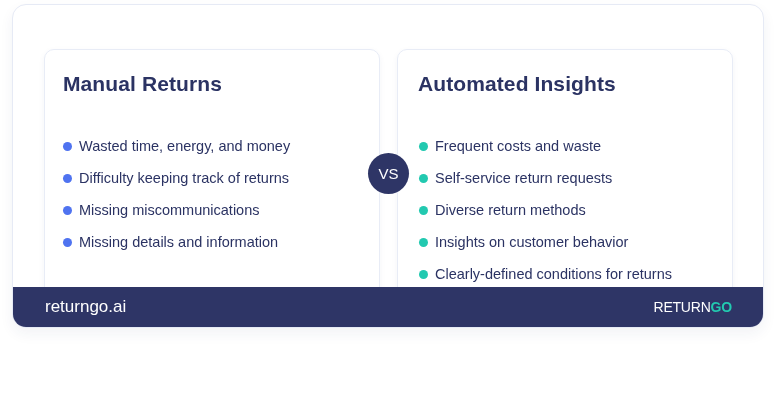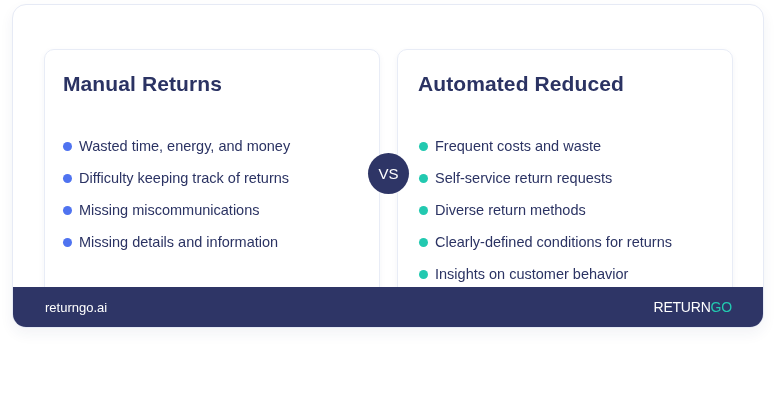--- a/index.html
+++ b/index.html
@@ -97,28 +97,28 @@
       height: 40px;
       background: #2e3566;
       display: flex;
       align-items: center;
       justify-content: space-between;
       padding: 0 31px 0 32px;
       box-sizing: border-box;
     }
     .footer-url {
       color: #ffffff;
-      font-size: 13px;
+      font-size: 17px;
     }
     .logo {
       font-size: 14px;
       letter-spacing: -0.2px;
     }
     .logo .a { color: #ffffff; }
-    .logo .b { color: #22c9b0; font-weight: normal; }
+    .logo .b { color: #22c9b0; font-weight: bold; }
   </style>
 </head>
 <body>
 
 <div class="frame">
 
   <div class="card left">
     <h2 class="card-title">Manual Returns</h2>
     <ul class="list">
       <li>
@@ -136,41 +136,41 @@
       <li>
           <span class="bullet blue"></span>
           <span>Missing details and information</span>
         </li>
     </ul>
   </div>
 
   <div class="vs">VS</div>
 
   <div class="card right">
-    <h2 class="card-title">Automated Reduced</h2>
+    <h2 class="card-title">Automated Insights</h2>
     <ul class="list">
       <li>
           <span class="bullet teal"></span>
           <span>Frequent costs and waste</span>
         </li>
       <li>
           <span class="bullet teal"></span>
           <span>Self-service return requests</span>
         </li>
       <li>
           <span class="bullet teal"></span>
           <span>Diverse return methods</span>
         </li>
       <li>
           <span class="bullet teal"></span>
-          <span>Clearly-defined conditions for returns</span>
+          <span>Insights on customer behavior</span>
         </li>
       <li>
           <span class="bullet teal"></span>
-          <span>Insights on customer behavior</span>
+          <span>Clearly-defined conditions for returns</span>
         </li>
     </ul>
   </div>
 
   <div class="footer">
     <span class="footer-url">returngo.ai</span>
     <span class="logo"><span class="a">RETURN</span><span class="b">GO</span></span>
   </div>
 
 </div>

